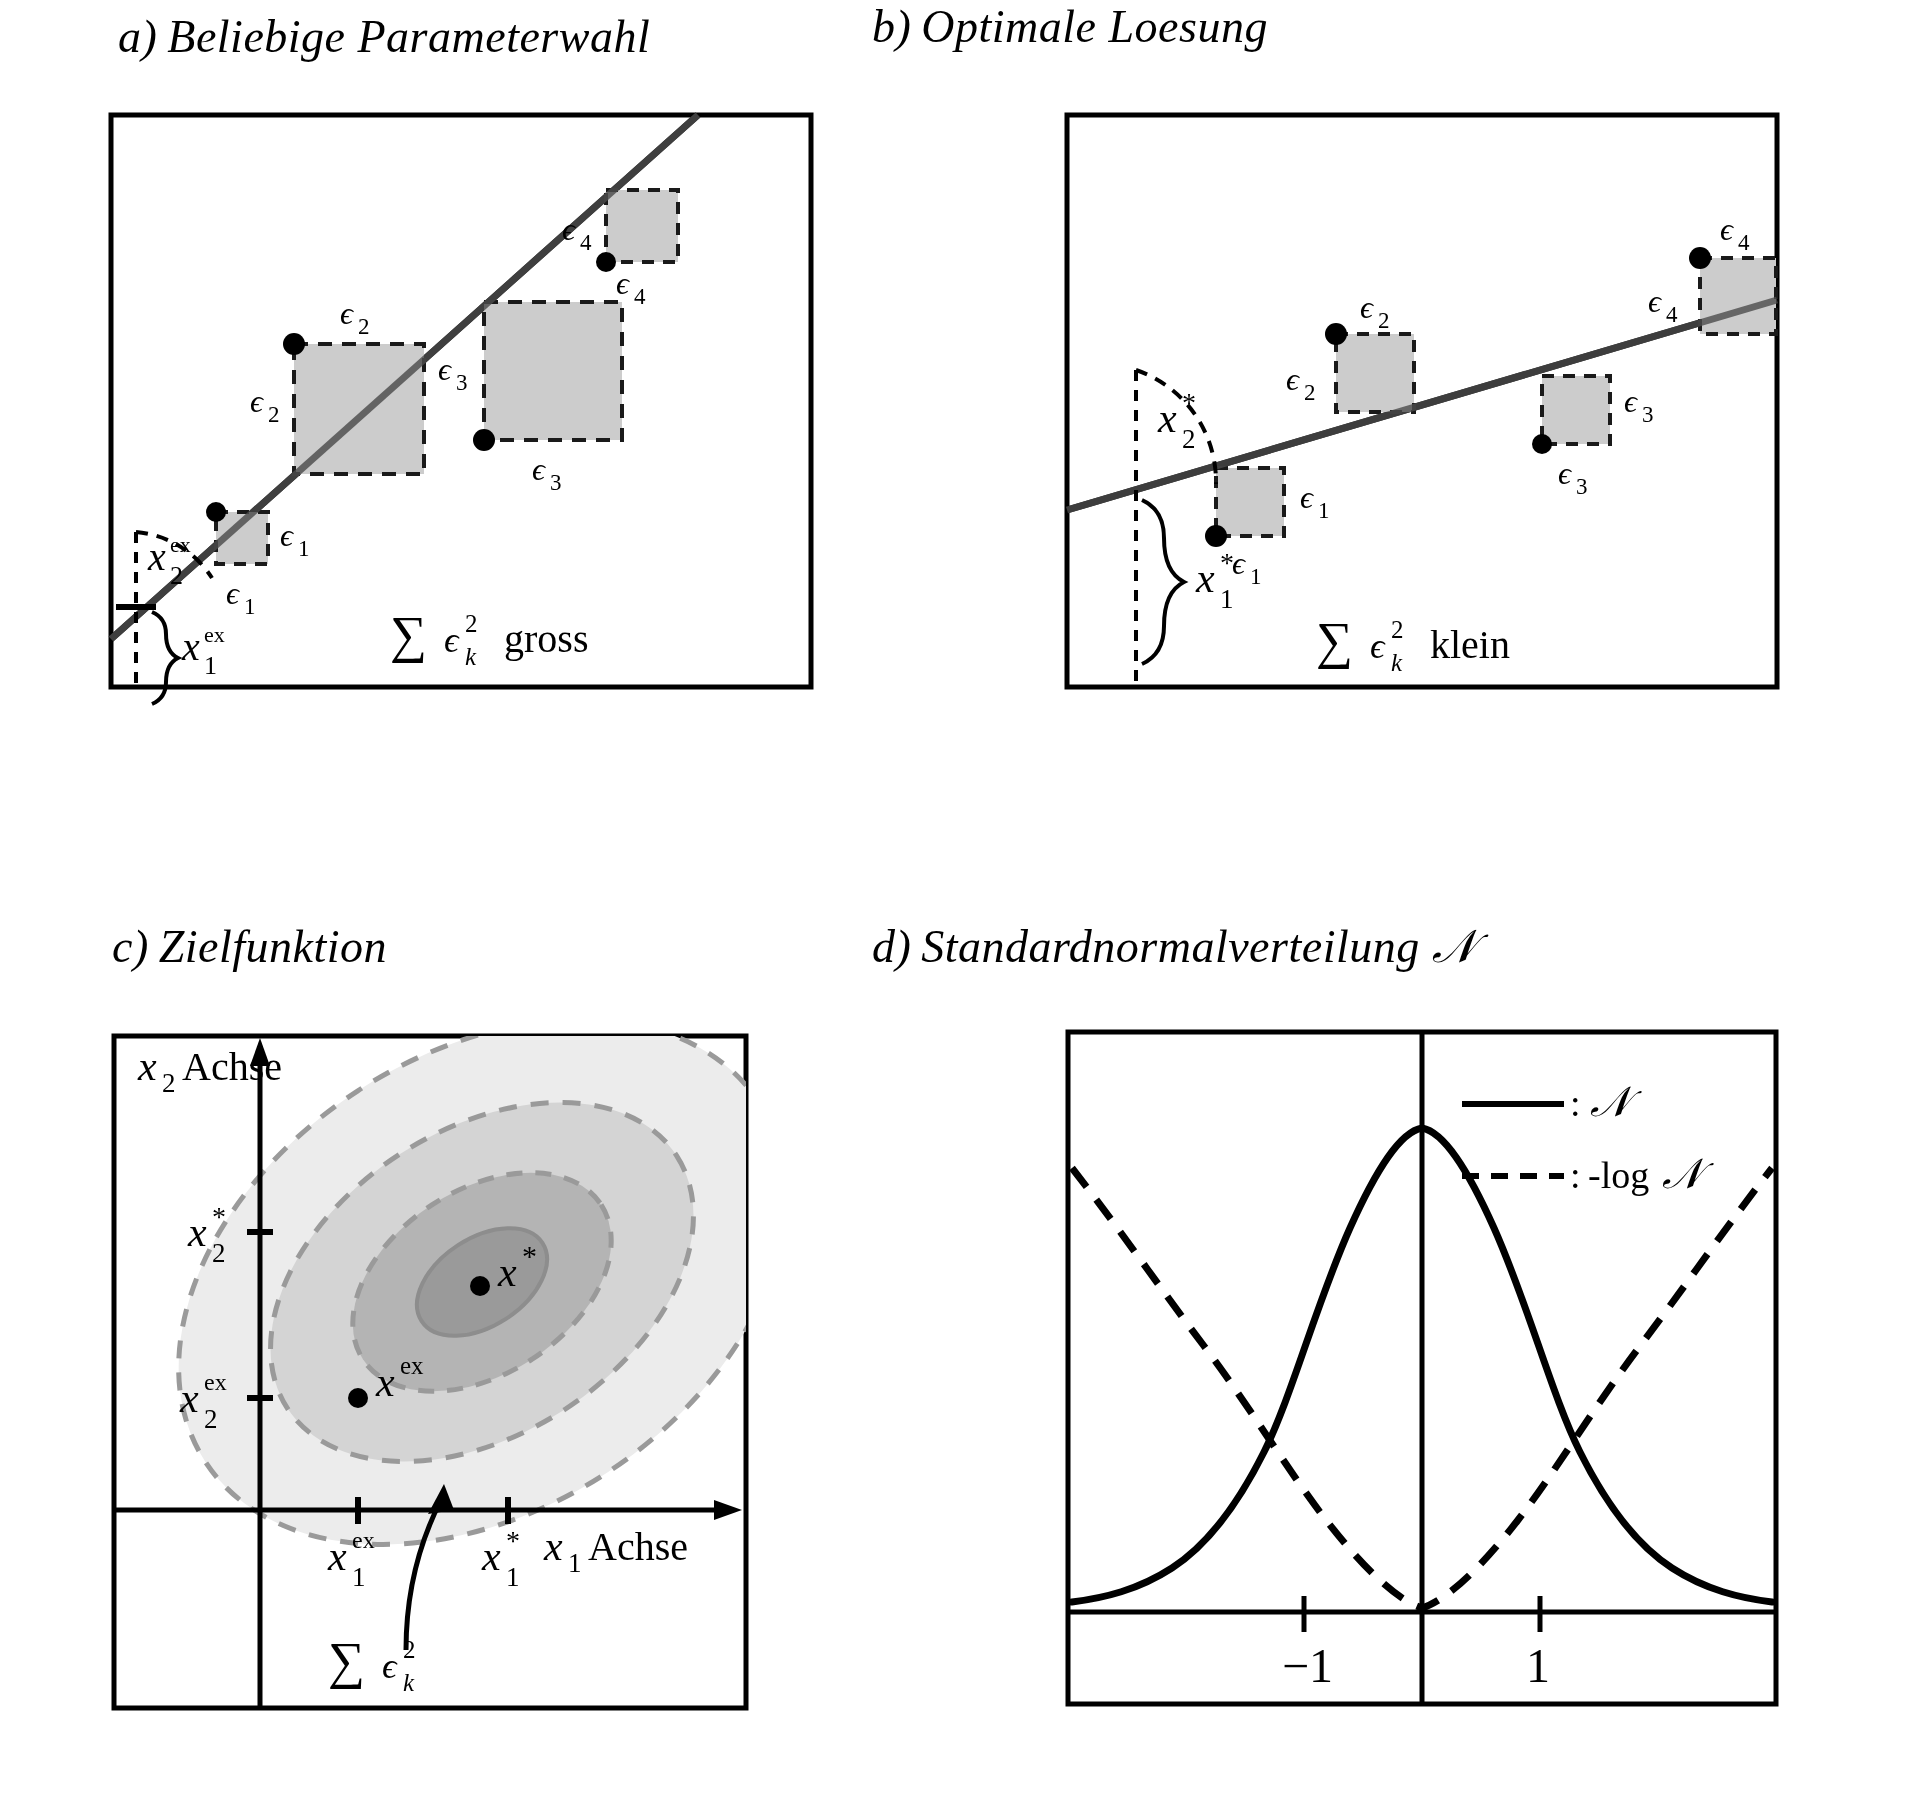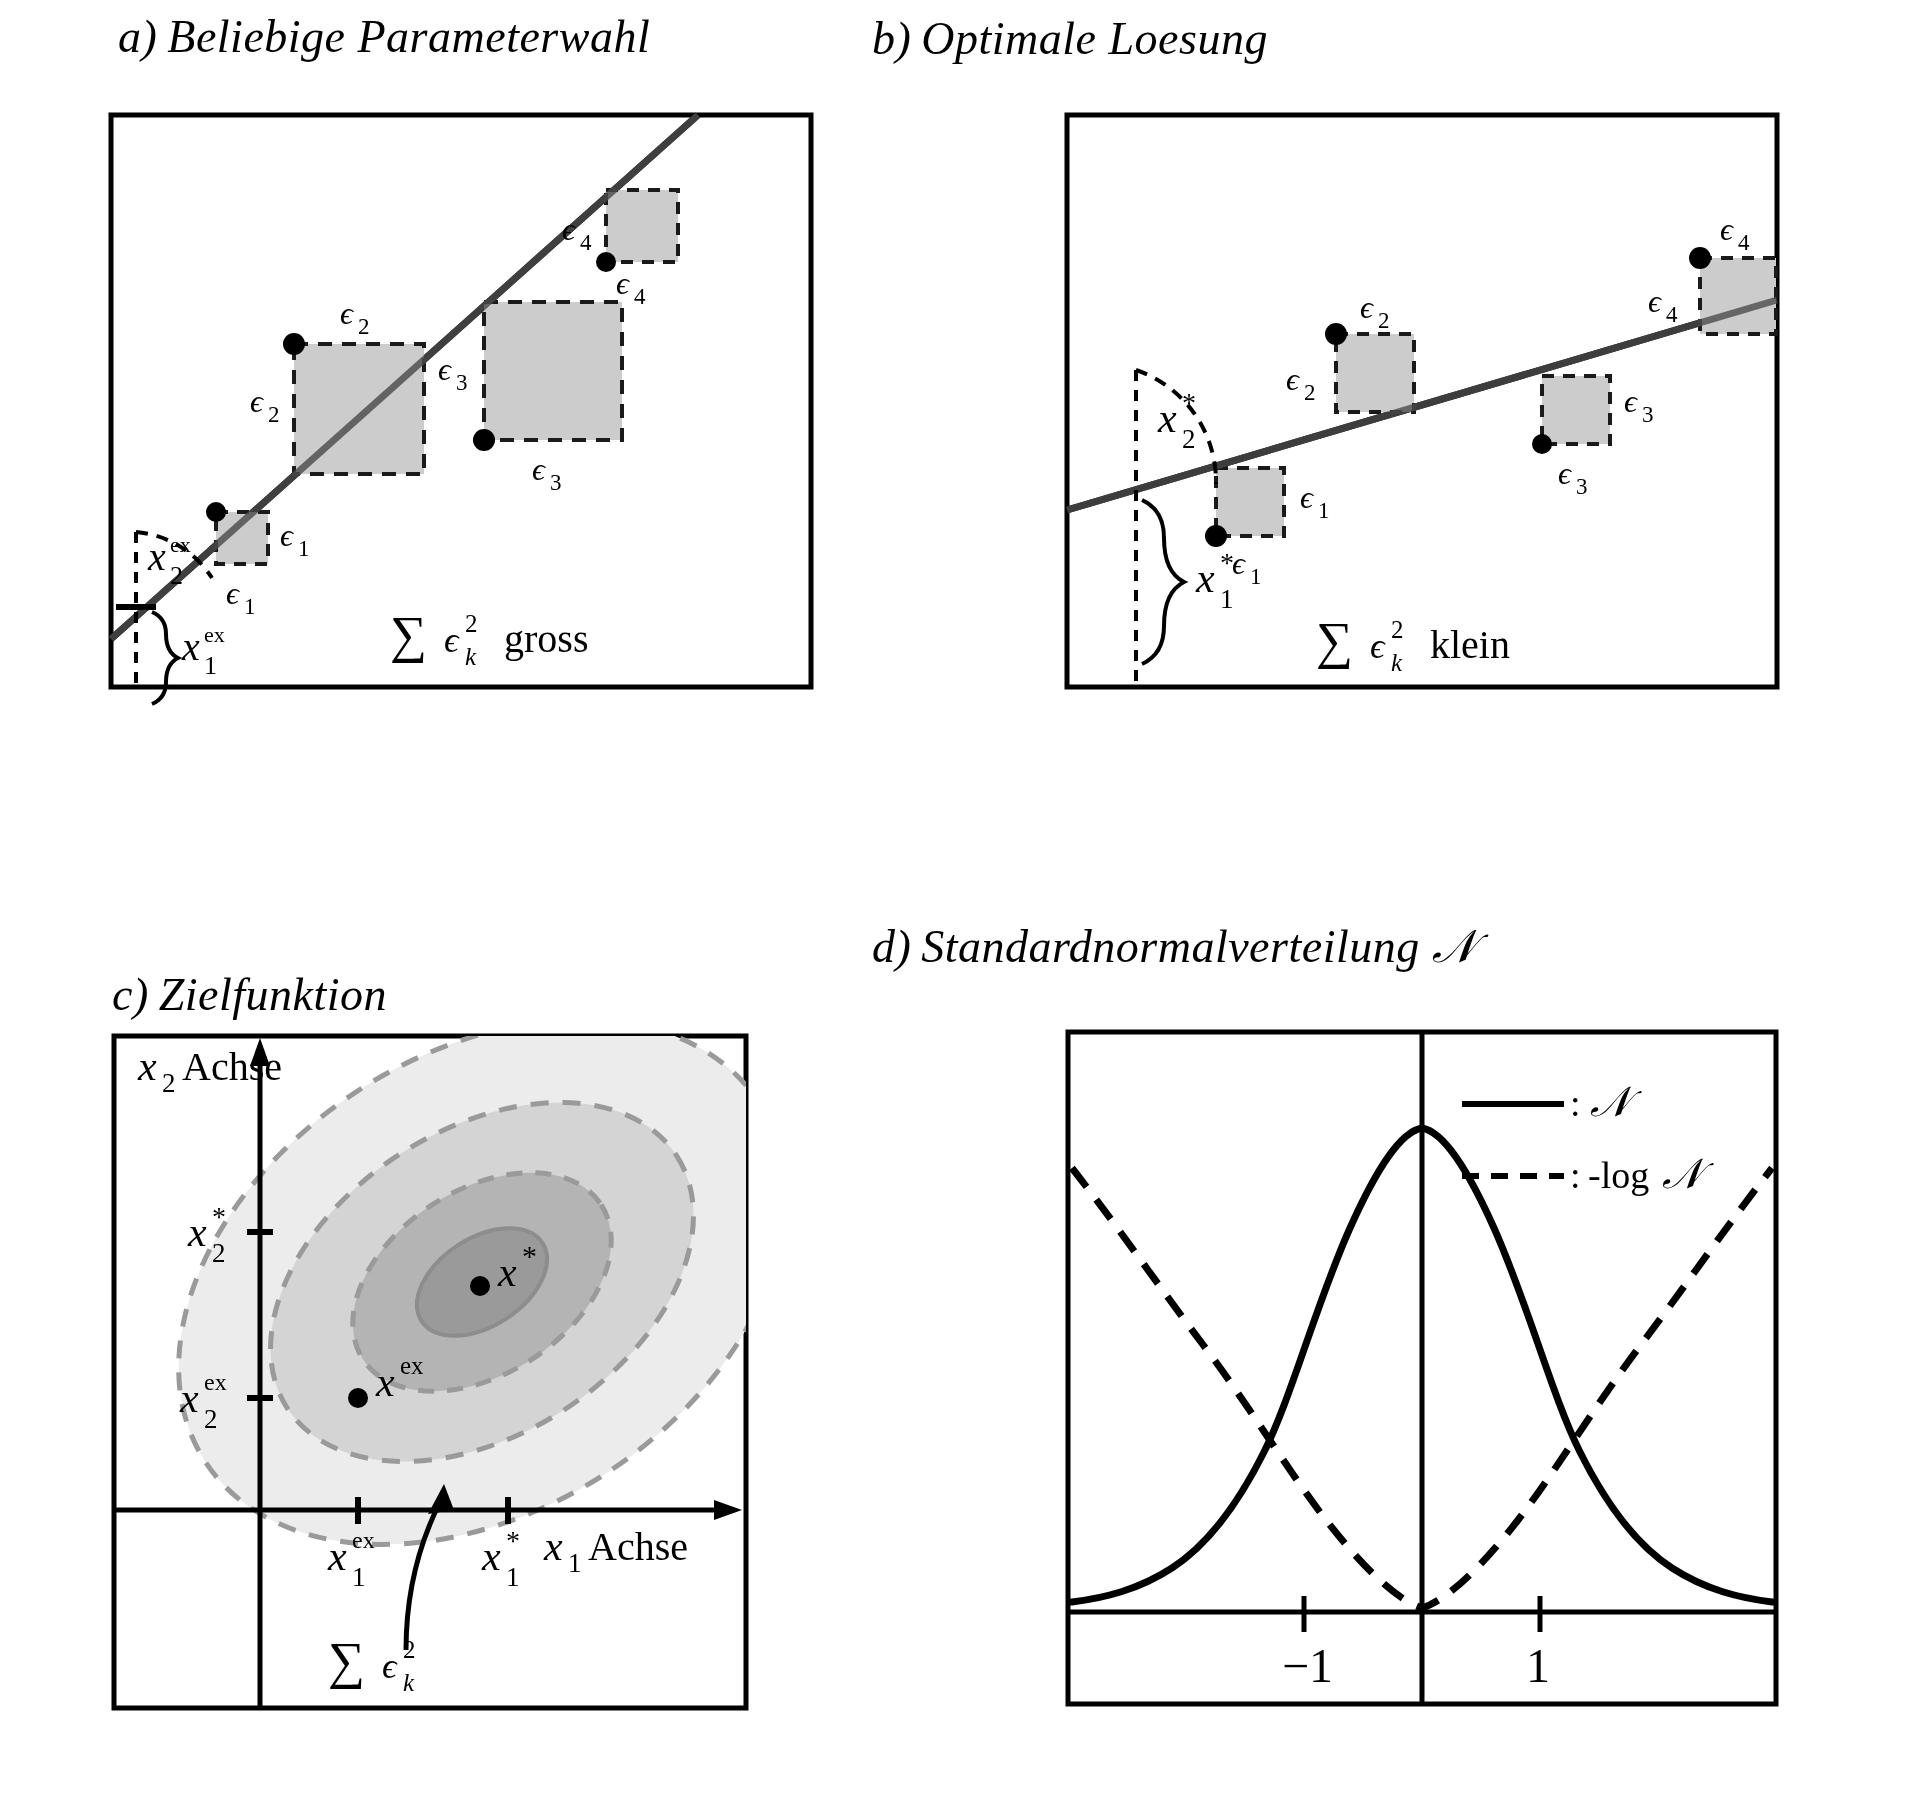--- a/index.html
+++ b/index.html
@@ -109,21 +109,21 @@
       <g>
         <text x="282" y="540" font-size="52">∑</text>
         <text class="mtxt" x="336" y="540" font-size="36">ϵ</text>
         <text x="357" y="520" font-size="25">2</text>
         <text class="mtxt" x="357" y="553" font-size="25">k</text>
         <text x="396" y="540" font-size="40">gross</text>
       </g>
     </svg>
   </div>
 
-  <div class="panel-title" style="left:872px;top:12px;">
+  <div class="panel-title" style="left:872px;top:0;">
     <span class="idx">b)</span><span>Optimale Loesung</span>
   </div>
 
   <div class="panel" style="left:1064px;top:112px;">
     <svg width="716" height="578" viewBox="0 0 716 578">
       <rect x="3" y="3" width="710" height="572" fill="#ffffff" stroke="#000" stroke-width="5"></rect>
 
       <line x1="3" y1="398" x2="713" y2="188" stroke="#000" stroke-width="7"></line>
 
       <rect x="152" y="356" width="68" height="68" fill="#cccccc" stroke="#1a1a1a" stroke-width="4" stroke-dasharray="12 9"></rect>
@@ -193,21 +193,21 @@
       <g>
         <text x="252" y="546" font-size="52">∑</text>
         <text class="mtxt" x="306" y="546" font-size="36">ϵ</text>
         <text x="327" y="526" font-size="25">2</text>
         <text class="mtxt" x="327" y="559" font-size="25">k</text>
         <text x="366" y="546" font-size="40">klein</text>
       </g>
     </svg>
   </div>
 
-  <div class="panel-title" style="left:112px;top:920px;margin-top:48px;">
+  <div class="panel-title" style="left:112px;top:920px;">
     <span class="idx">c)</span><span>Zielfunktion</span>
   </div>
 
   <div class="panel" style="left:110px;top:1032px;">
     <svg width="640" height="680" viewBox="0 0 640 680">
       <defs>
         <clipPath id="cFrame">
             <rect x="4" y="4" width="632" height="672"></rect>
           </clipPath>
       </defs>

